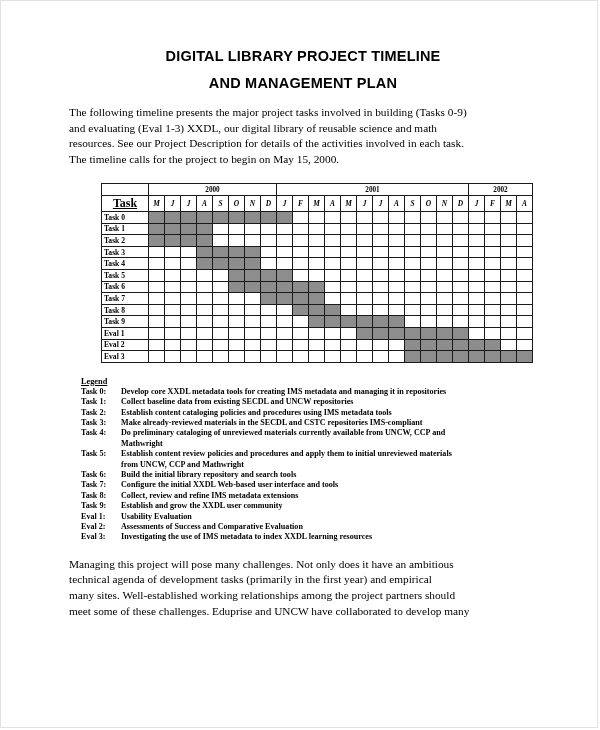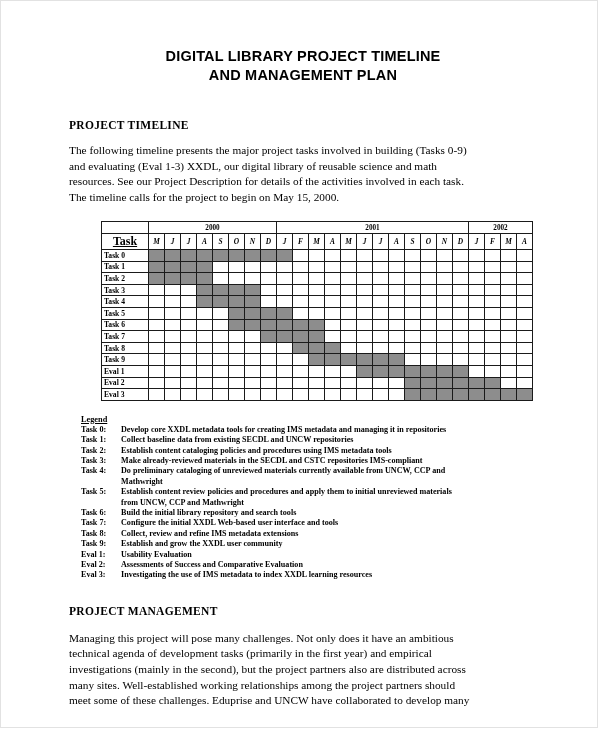--- a/index.html
+++ b/index.html
@@ -32,21 +32,21 @@
   .doc-title {
     font-family: "Liberation Sans", "DejaVu Sans", sans-serif;
     font-weight: bold;
     font-size: 14.5px;
     letter-spacing: 0.2px;
     text-align: center;
     line-height: 19px;
     margin: 0 0 0 0;
     padding-top: 16px;
   }
-  .doc-title .l2 { display: block; }
+  .doc-title .l2 { display: block; margin-top: 8px; }
 
   
   .section-head {
     font-family: "Liberation Serif", "DejaVu Serif", serif;
     font-weight: bold;
     font-size: 11.5px;
     letter-spacing: 0.3px;
     margin: 0;
   }
   .s1 { margin-top: 34px; }
@@ -139,21 +139,20 @@
 <body>
 
 <div class="page">
   <div class="inner">
 
     <h1 class="doc-title">
       <span class="l1">DIGITAL LIBRARY PROJECT TIMELINE</span>
       <span class="l2">AND MANAGEMENT PLAN</span>
     </h1>
 
-    <h2 class="section-head s1">PROJECT TIMELINE</h2>
 
     <p class="para">
       <span class="ln">The following timeline presents the major project tasks involved in building (Tasks 0-9)</span>
       <span class="ln">and evaluating (Eval 1-3) XXDL, our digital library of reusable science and math</span>
       <span class="ln">resources.  See our Project Description for details of the activities involved in each task.</span>
       <span class="ln">The timeline calls for the project to begin on May 15, 2000.</span>
     </p>
 
     <div class="gantt-wrap">
       <table class="gantt">
@@ -597,24 +596,22 @@
             <div class="legend-key">Eval 2:</div>
             <div class="legend-desc">Assessments of Success and Comparative Evaluation</div>
           </div>
           <div class="legend-row">
             <div class="legend-key">Eval 3:</div>
             <div class="legend-desc">Investigating the use of IMS metadata to index XXDL learning resources</div>
           </div>
         </div>
     </div>
 
-    <h2 class="section-head s2">PROJECT MANAGEMENT</h2>
 
     <p class="para para2">
       <span class="ln">Managing this project will pose many challenges.  Not only does it have an ambitious</span>
       <span class="ln">technical agenda of development tasks (primarily in the first year) and empirical</span>
-      <span class="ln">investigations (mainly in the second), but the project partners also are distributed across</span>
       <span class="ln">many sites.  Well-established working relationships among the project partners should</span>
       <span class="ln">meet some of these challenges.  Eduprise and UNCW have collaborated to develop many</span>
     </p>
 
   </div>
 </div>
 
 </body></html>

